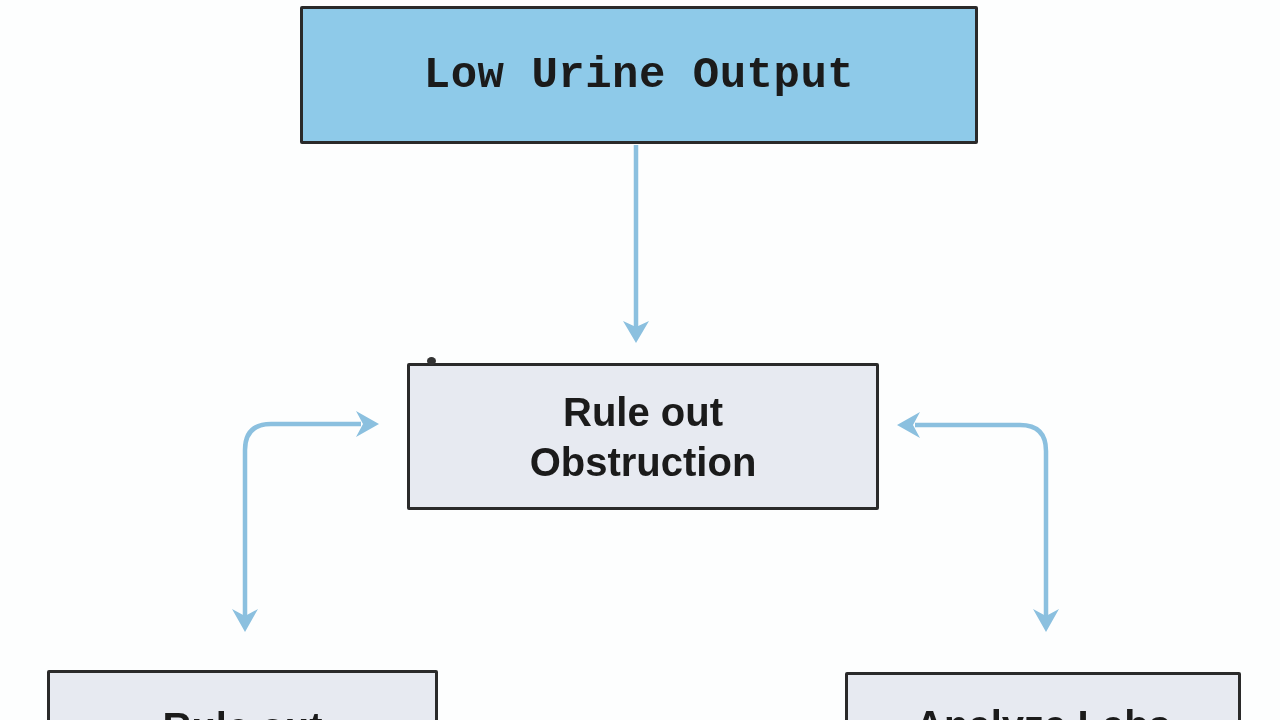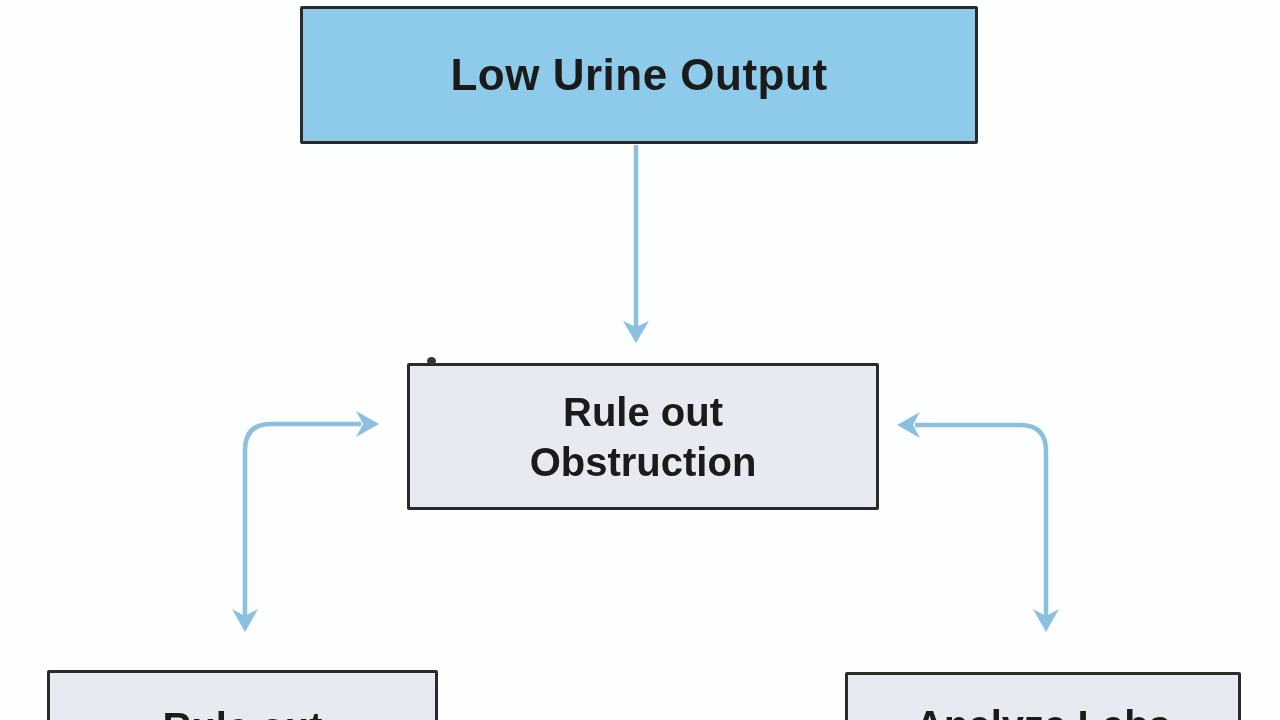--- a/index.html
+++ b/index.html
@@ -47,20 +47,21 @@
   .node-blue { background: var(--node_blue); }
   .node-gray { background: var(--node_gray); }
   .node-top {
     left: 300px; top: 6px;
     width: 678px; height: 138px;
   }
   .node-top .node-label {
     font-size: 44px;
     font-weight: 600;
     letter-spacing: 0.5px;
+    font-family: Liberation Mono, monospace;
   }
   .node-middle {
     left: 407px; top: 363px;
     width: 472px; height: 147px;
   }
   .node-middle .node-label {
     font-size: 40px;
     font-weight: 600;
     line-height: 50px;
     text-align: center;

